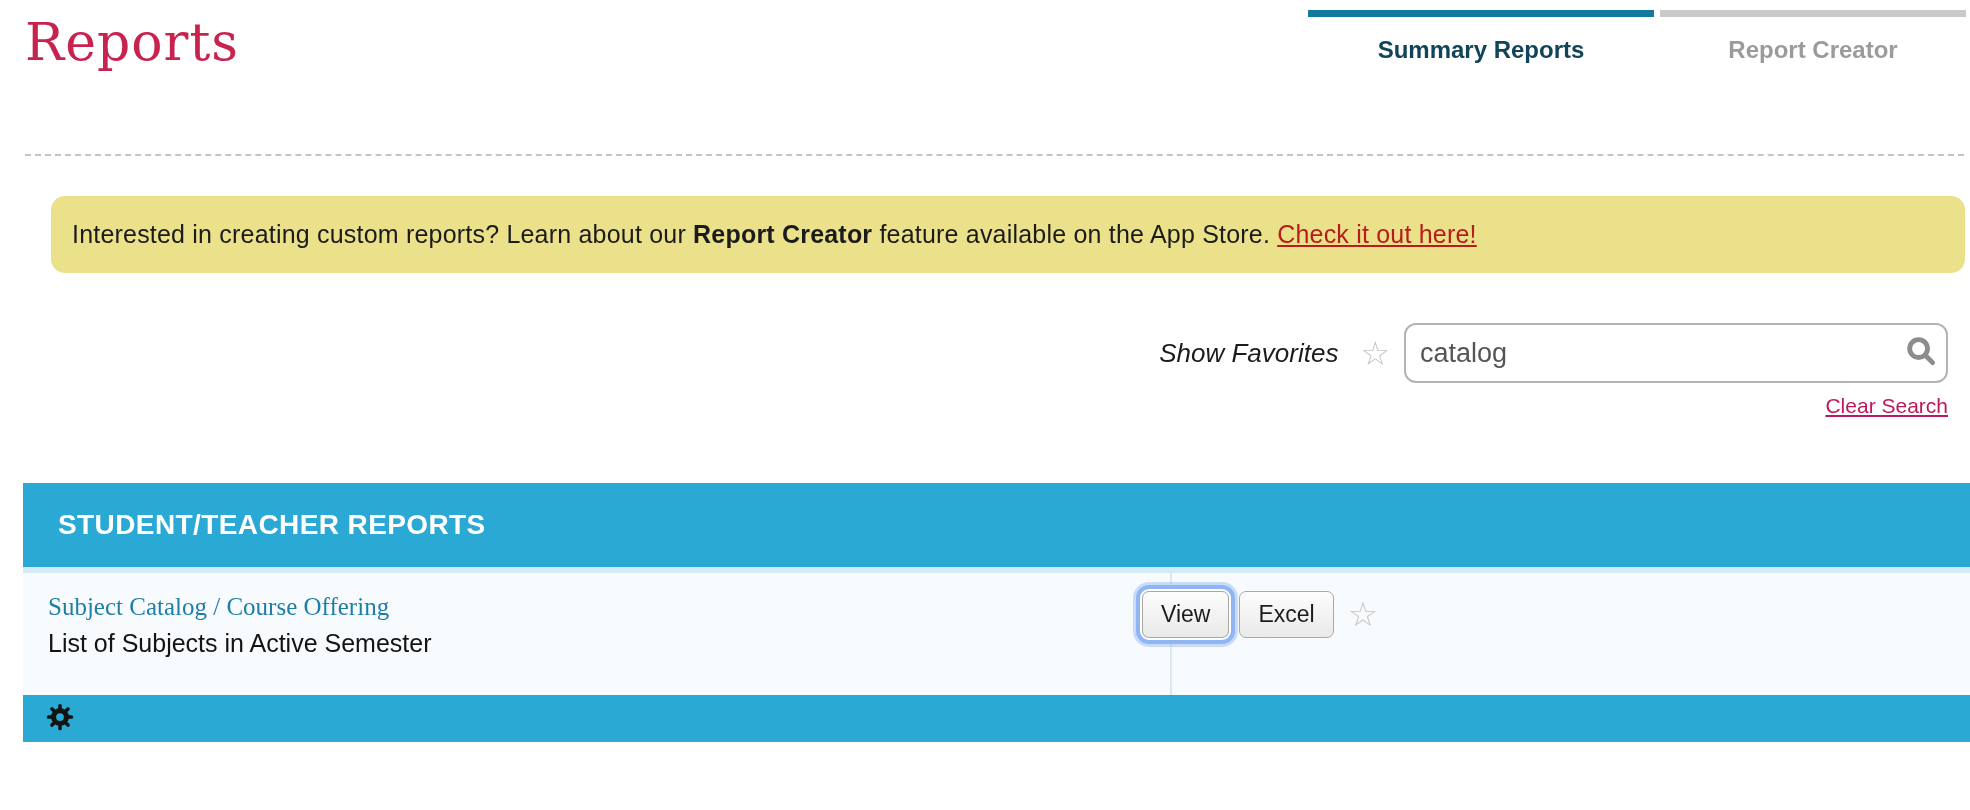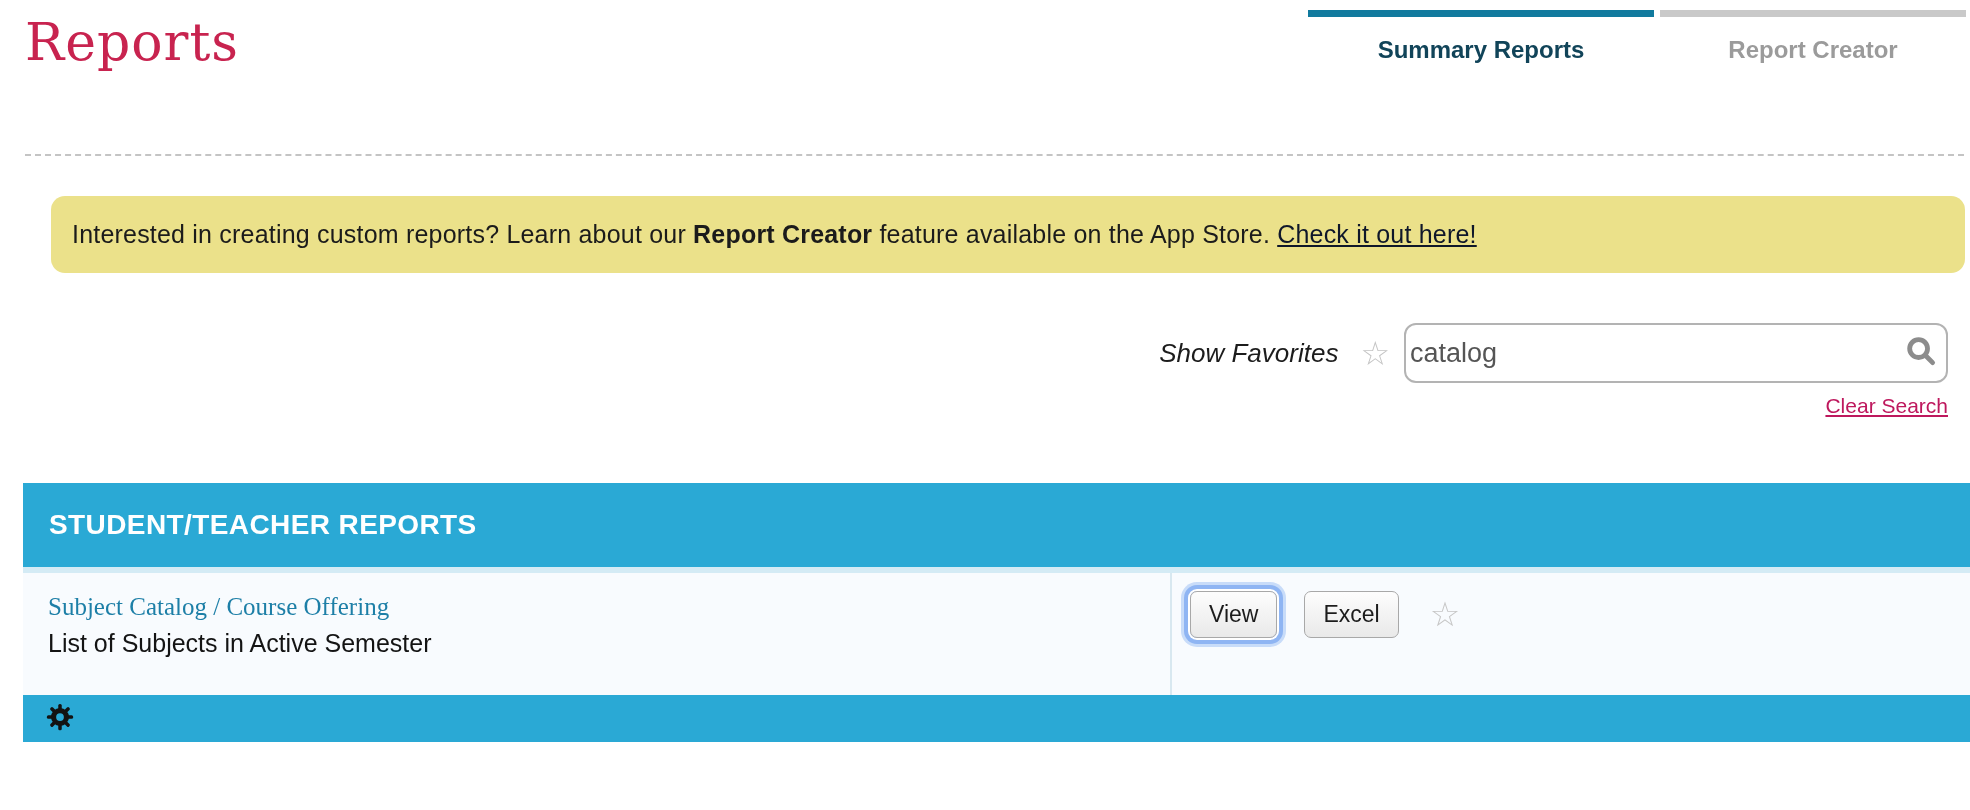--- a/index.html
+++ b/index.html
@@ -32,66 +32,66 @@
   }
 
   
   .banner {
     position:absolute; left:27px; top:196px; width:1914px; height:77px;
     background:#ebe18a; border-radius:14px;
     display:flex; align-items:center; padding:0 21px;
     font-size:25px; color:#1b1b1b; letter-spacing:.2px; white-space:pre;margin-left:24px;
   }
   .banner b { font-weight:bold; }
-  .banner a { color:#0f172a; text-decoration:underline; cursor:pointer; }
+  .banner a { color:#b91c1c; text-decoration:underline; cursor:pointer; }
 
   
   .search-row {
     position:absolute; left:1000px; top:322px; width:948px; height:62px;
     display:flex; align-items:center; justify-content:flex-end;
   }
   .fav-label { font-size:26px; font-style:italic; color:#1c1c1c; margin-right:22px; cursor:pointer; }
   .fav-star  { font-size:33px; color:#c4c4c4; line-height:1; margin-right:14px; cursor:pointer; }
   .search-wrap { position:relative; width:544px; height:60px; }
   .search-input {
     width:100%; height:100%;
     border:2px solid #b3b3b3; border-radius:12px;
     font-family:inherit; font-size:27px; color:#555;
-    padding:0 52px 0 4px; outline:none; background:#fff;
+    padding:0 52px 0 14px; outline:none; background:#fff;
   }
   .search-glass { position:absolute; right:10px; top:50%; transform:translateY(-50%); cursor:pointer; }
   .clear-search {
     position:absolute; right:22px; top:394px;
     font-size:21px; color:#be185d; text-decoration:underline; cursor:pointer;
   }
 
   
   .tbl-header {
     position:absolute; left:23px; top:483px; width:1947px; height:84px;
     background:#2aa9d5; color:#fff;
-    display:flex; align-items:center; padding-left:26px;
+    display:flex; align-items:center; padding-left:35px;
     font-size:28px; font-weight:bold; letter-spacing:.4px;
   }
   .tbl-sep { position:absolute; left:23px; top:567px; width:1947px; height:6px; background:#d4ebf5; }
   .tbl-row {
     position:absolute; left:23px; top:573px; width:1947px; height:122px;
     background:#f8fbfe;
   }
   .row-link {
     position:absolute; left:25px; top:20px;
     font-size:25px; color:#1d7fa7; cursor:pointer;font-family:Liberation Serif, serif;
   }
   .row-desc {
     position:absolute; left:25px; top:56px;
     font-size:25px; color:#141414;
   }
   .row-divider { position:absolute; left:1147px; top:0; width:2px; height:100%; background:#d8e8f0; }
   .row-actions {
-    position:absolute; left:1158px; top:0; height:100%;
-    display:flex; align-items:flex-start; padding-top:18px; gap:23px;
+    position:absolute; left:1110px; top:0; height:100%;
+    display:flex; align-items:flex-start; padding-top:18px; gap:6px;
   }
   .btn {
     font-family:inherit; font-size:23px; color:#1c1c1c;
     background:linear-gradient(#fdfdfd,#e9e9e9);
     border:1px solid #a8a8a8; border-radius:7px;
     height:47px; padding:0 18px; cursor:pointer;
   }
   .btn.focused {
     box-shadow:0 0 0 2px #ffffff, 0 0 0 6px #8fb5f3, 0 0 0 9px rgba(143,181,243,.45);
     margin-left:9px; margin-right:4px;

